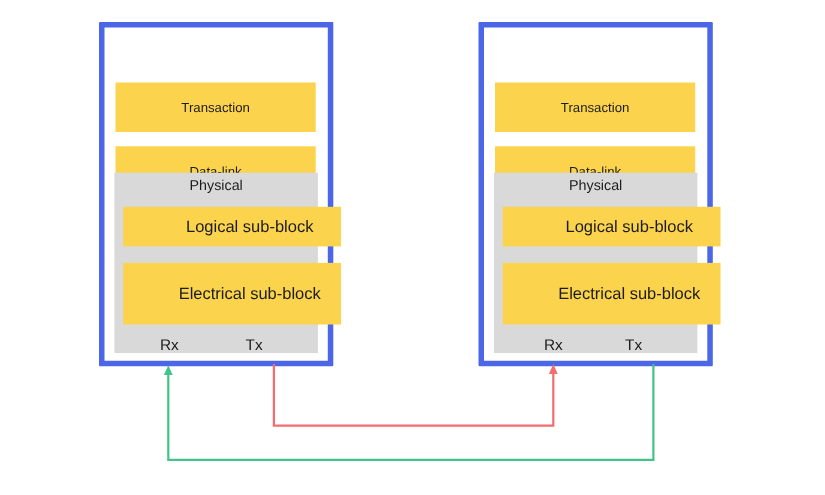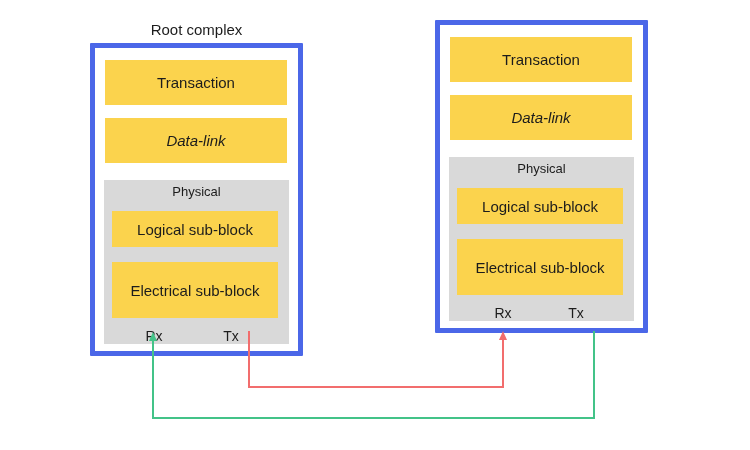--- a/index.html
+++ b/index.html
@@ -18,49 +18,48 @@
   .device--right{left:435px;}
   .device__title{
     text-align:center;font-size:15px;line-height:20px;height:23px;color:var(--text);
   }
   .device__box{
     position:relative;height:303px;background:#fff;
     border:5px solid var(--box-border);border-radius:1px;
   }
   .layer{
     position:absolute;left:10px;width:182px;height:45px;background:var(--layer-fill);
-    display:flex;align-items:center;justify-content:center;font-size:15px;
+    display:flex;align-items:center;justify-content:center;font-size:12px;margin-top:38px;
   }
   .layer--transaction{top:12px;}
-  .layer--datalink{top:70px;font-style:italic;}
+  .layer--datalink{top:70px;}
   .physical{
     position:absolute;left:9px;top:132px;width:185px;height:164px;
     background:var(--physical-fill);
   }
   .physical__label{text-align:center;padding-top:4px;font-size:13px;}
   .subblock{
     position:absolute;left:8px;width:166px;background:var(--layer-fill);
-    display:flex;align-items:center;justify-content:center;font-size:15px;
+    display:flex;align-items:center;justify-content:center;font-size:15px;padding-left:32px;
   }
   .subblock--logical{top:31px;height:36px;}
   .subblock--electrical{top:82px;height:56px;}
   .port{position:absolute;top:136px;transform:translateX(-50%);font-size:14px;margin-top:12px;}
   .port--rx{left:50px;}
   .port--tx{left:127px;}
   .device--right .port--rx{left:54px;}
   .wires{position:absolute;left:0;top:0;pointer-events:none;}
   .wire{fill:none;stroke-width:2;}
 </style>
 </head>
 <body>
 
 <div class="canvas">
 
   <section class="device device--left">
-    <div class="device__title">Root complex</div>
     <div class="device__box">
       <div class="layer layer--transaction">Transaction</div>
       <div class="layer layer--datalink">Data-link</div>
       <div class="physical">
         <div class="physical__label">Physical</div>
         <div class="subblock subblock--logical">Logical sub-block</div>
         <div class="subblock subblock--electrical">Electrical sub-block</div>
         <span class="port port--rx">Rx</span>
         <span class="port port--tx">Tx</span>
       </div>

